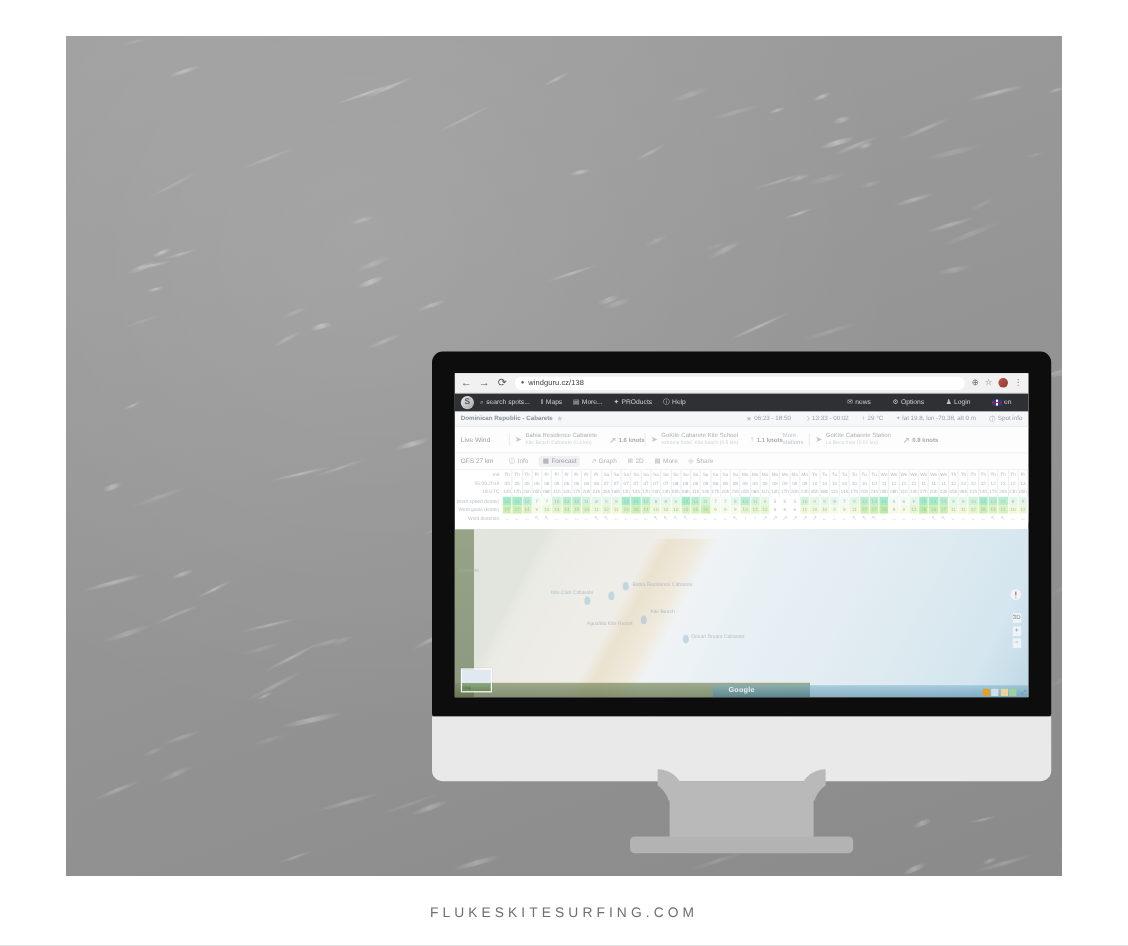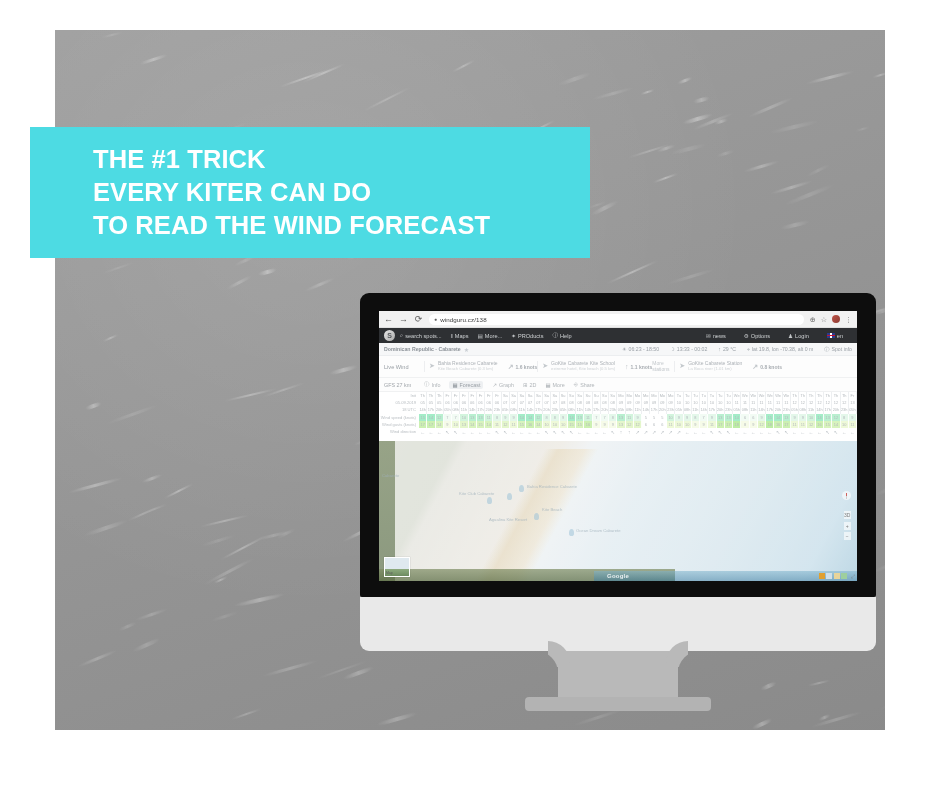--- a/index.html
+++ b/index.html
@@ -438,25 +438,20 @@
         <div class="streak" style="width: 38.4046px; left: 818.812px; top: 455.431px; opacity: 0.36; transform: rotate(-24.6deg); height: 3.9px;"></div>
         <div class="streak" style="width: 27.1682px; left: 596.865px; top: 146.873px; opacity: 0.79; transform: rotate(-20deg); height: 1.6px;"></div>
         <div class="streak" style="width: 51.7494px; left: 161.97px; top: 516.982px; opacity: 0.72; transform: rotate(-27.7deg); height: 2.3px;"></div>
         <div class="streak" style="width: 50.7295px; left: 143.964px; top: 490.111px; opacity: 0.64; transform: rotate(-13.2deg); height: 1.7px;"></div>
         <div class="streak" style="width: 13.9622px; left: 498.076px; top: 607.091px; opacity: 0.49; transform: rotate(-20.7deg); height: 1.6px;"></div>
         <div class="streak" style="width: 19.9771px; left: 531.841px; top: 173.691px; opacity: 0.25; transform: rotate(-17.9deg); height: 1.8px;"></div>
       </div>
     <div class="vig"></div>
   </div>
 
-  <div id="headline-banner">
-    <div id="headline-text">THE #1 TRICK
-EVERY KITER CAN DO
-TO READ  THE WIND FORECAST</div>
-  </div>
 
   <div id="monitor">
     <div id="monitor-bezel">
 
       <div id="screen">
 
         <div id="browser-toolbar">
           <span class="nav-btn">←</span>
           <span class="nav-btn">→</span>
           <span class="nav-btn">⟳</span>
@@ -1006,14 +1001,15 @@
           </div>
         </div>
 
       </div>
     </div>
     <div id="monitor-chin"></div>
     <div id="monitor-neck"></div>
     <div id="monitor-foot"></div>
   </div>
 
+  <div id="footer">FLUKESKITESURFING.COM</div>
 
 </div>
 
 </body></html>

